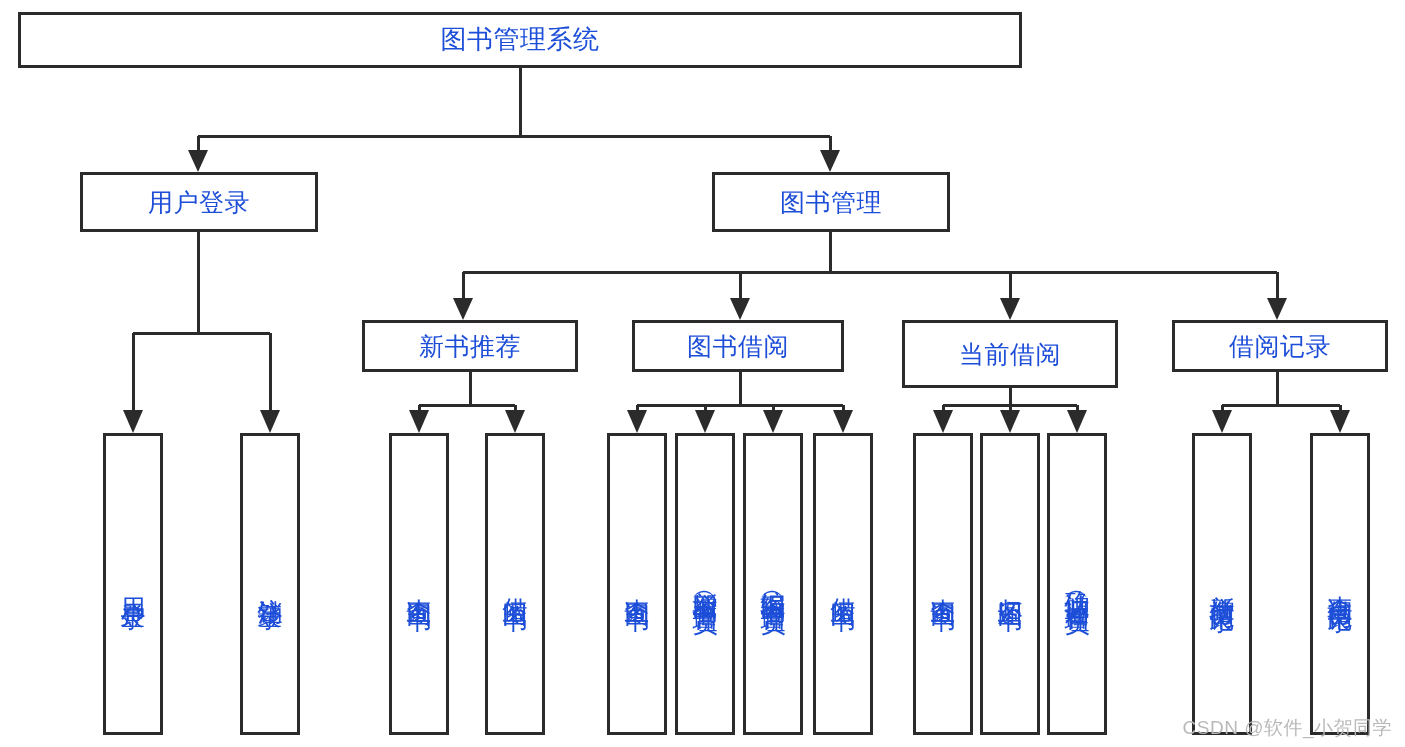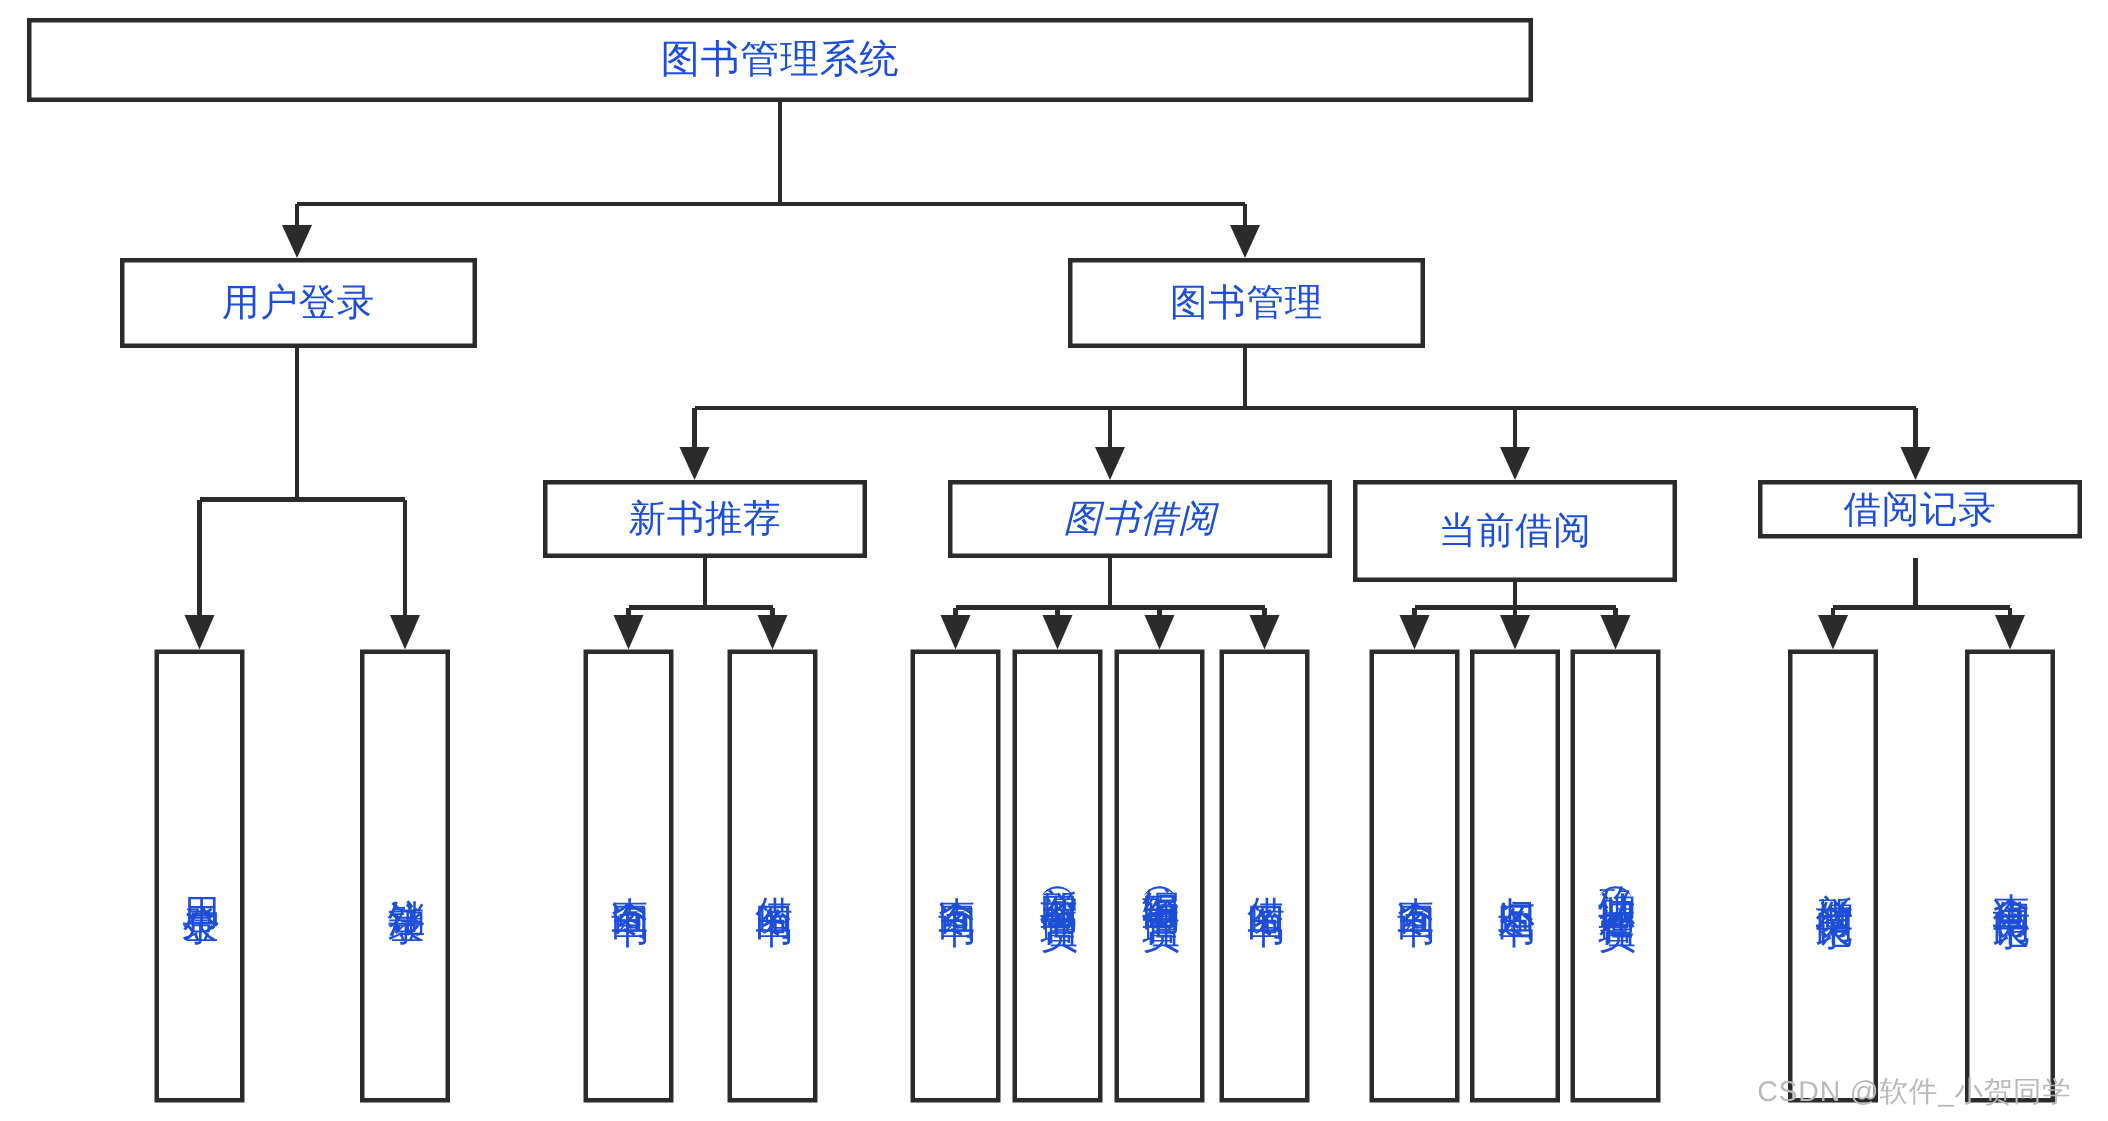--- a/index.html
+++ b/index.html
@@ -71,21 +71,21 @@
     writing-mode: vertical-rl;
     text-orientation: upright;
     font-size: 25px;
     letter-spacing: 3px;
     line-height: 1;
     white-space: nowrap;
   }
   
   #watermark {
     position: absolute;
-    right: 24px;
+    right: 13px;
     bottom: 6px;
     font-size: 19px;
     color: #b9b9b9;
     letter-spacing: 0.5px;
     white-space: nowrap;
     user-select: none;
     text-align: center;
   }
 </style>
 </head>
@@ -166,29 +166,29 @@
   </div>
 
   <div class="node horiz" style="left:712px; top:172px; width:238px; height:60px;">
     <span class="label">图书管理</span>
   </div>
 
   <div class="node horiz" style="left:362px; top:320px; width:216px; height:52px;">
     <span class="label">新书推荐</span>
   </div>
 
-  <div class="node horiz" style="left:632px; top:320px; width:256px; height:52px;font-style:italic;">
+  <div class="node horiz" style="left:632px; top:320px; width:212px; height:52px;">
     <span class="label">图书借阅</span>
   </div>
 
   <div class="node horiz" style="left:902px; top:320px; width:216px; height:68px;">
     <span class="label">当前借阅</span>
   </div>
 
-  <div class="node horiz" style="left:1172px; top:320px; width:216px; height:39px;">
+  <div class="node horiz" style="left:1172px; top:320px; width:216px; height:52px;">
     <span class="label">借阅记录</span>
   </div>
 
   <div class="node vert" style="left:103px; top:433px; width:60px; height:302px;">
     <span class="label">用户登录</span>
   </div>
 
   <div class="node vert" style="left:240px; top:433px; width:60px; height:302px;">
     <span class="label">注销登录</span>
   </div>

